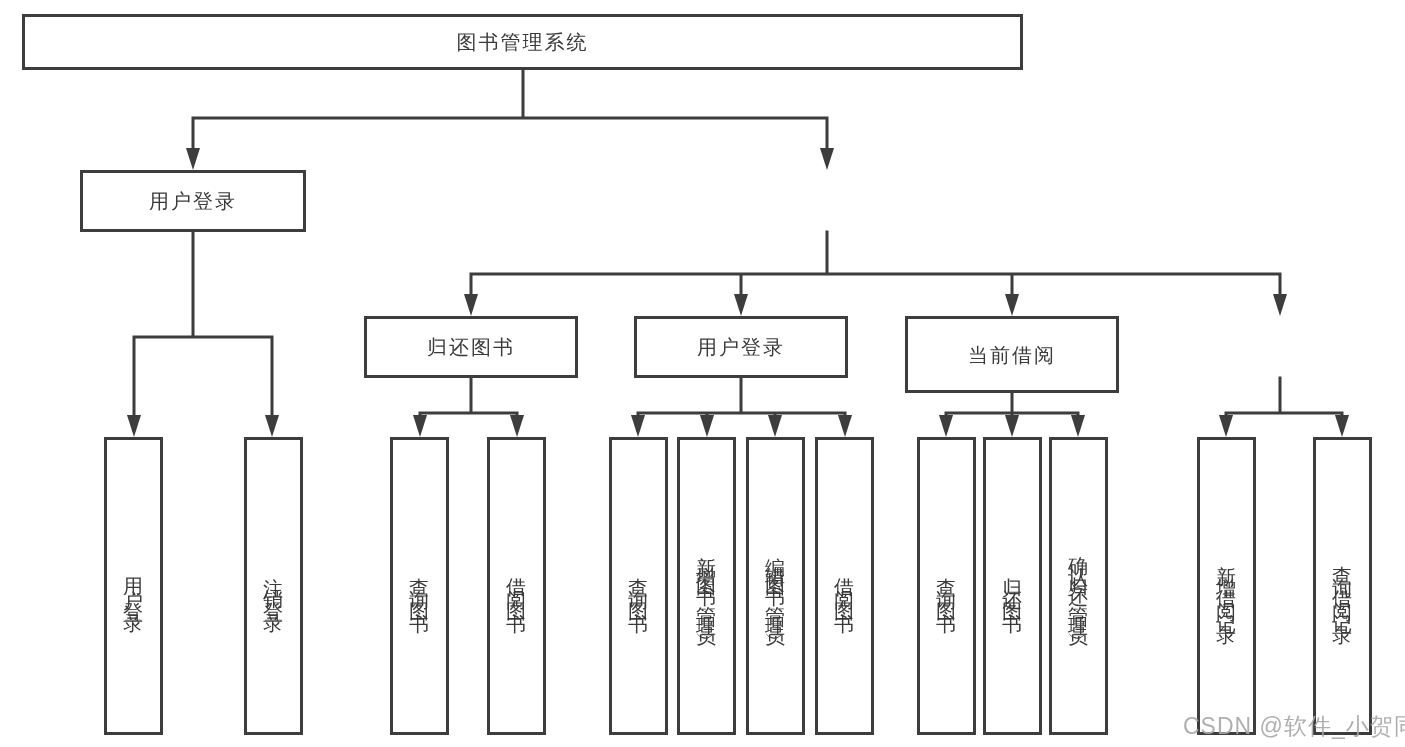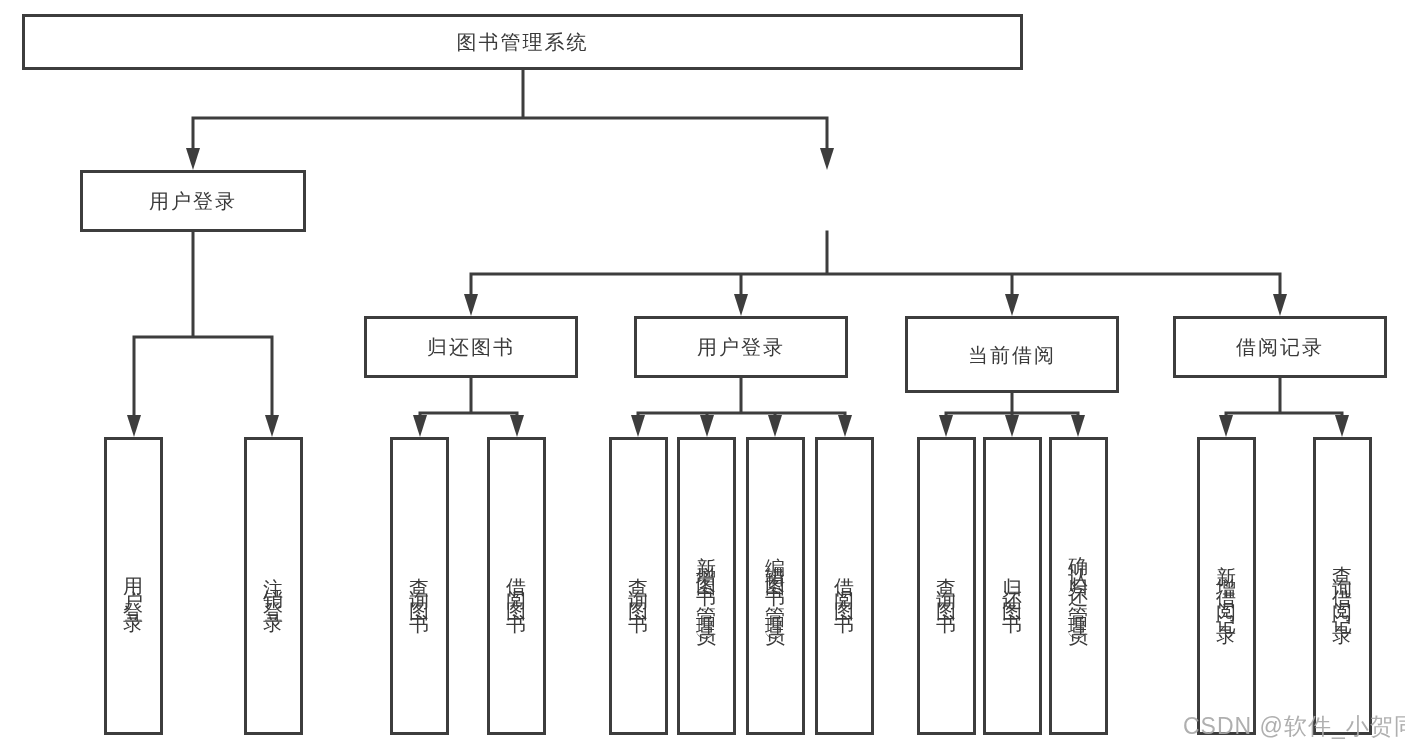--- a/index.html
+++ b/index.html
@@ -95,23 +95,20 @@
 
   <div class="box" style="left:364px;top:316px;width:214px;height:62px;">
     <span>归还图书</span>
   </div>
   <div class="box" style="left:634px;top:316px;width:214px;height:62px;">
     <span>用户登录</span>
   </div>
   <div class="box" style="left:905px;top:316px;width:214px;height:77px;">
     <span>当前借阅</span>
   </div>
-  <div class="box" style="left:1173px;top:316px;width:214px;height:62px;">
-    <span>借阅记录</span>
-  </div>
 
   <div class="box leaf" style="left:104px;">
     <span class="vtext">用户登录</span>
   </div>
   <div class="box leaf" style="left:244px;">
     <span class="vtext">注销登录</span>
   </div>
 
   <div class="box leaf" style="left:390px;">
     <span class="vtext">查询图书</span>

